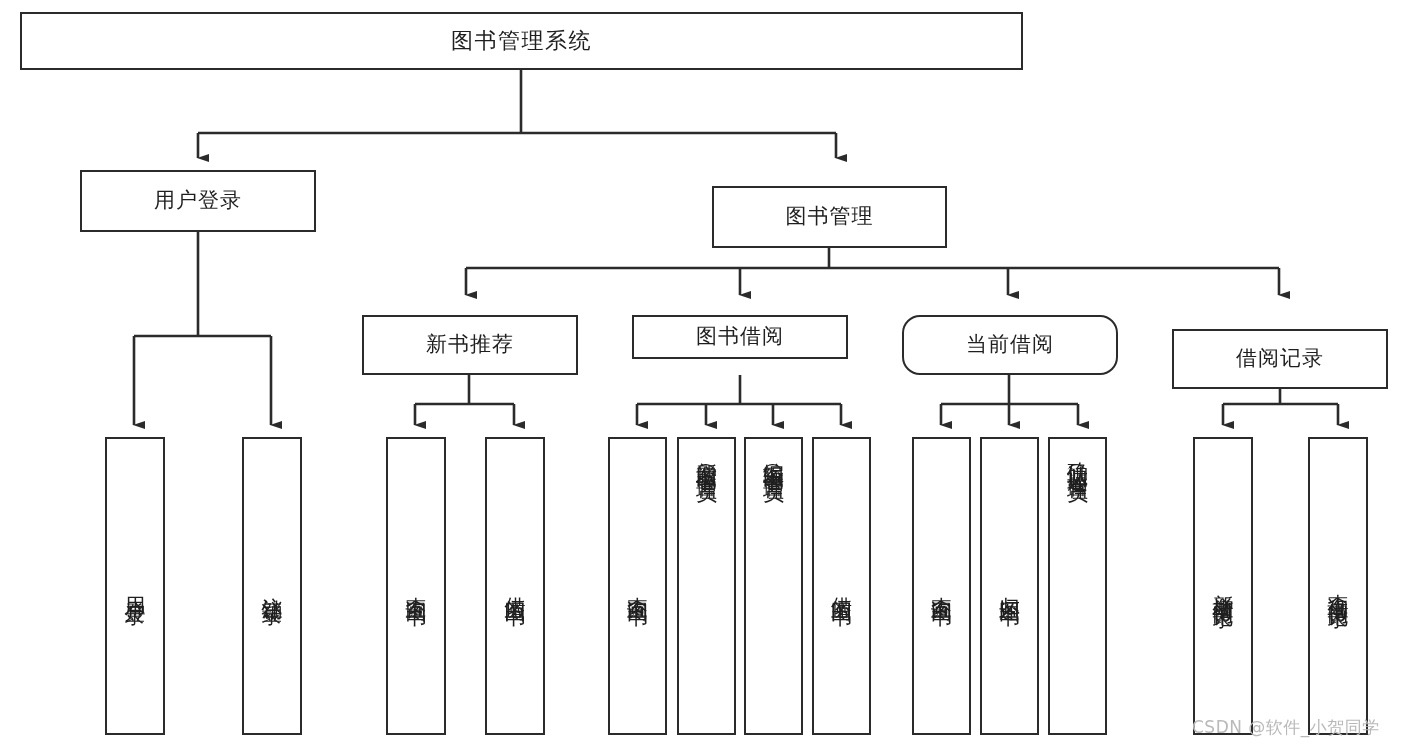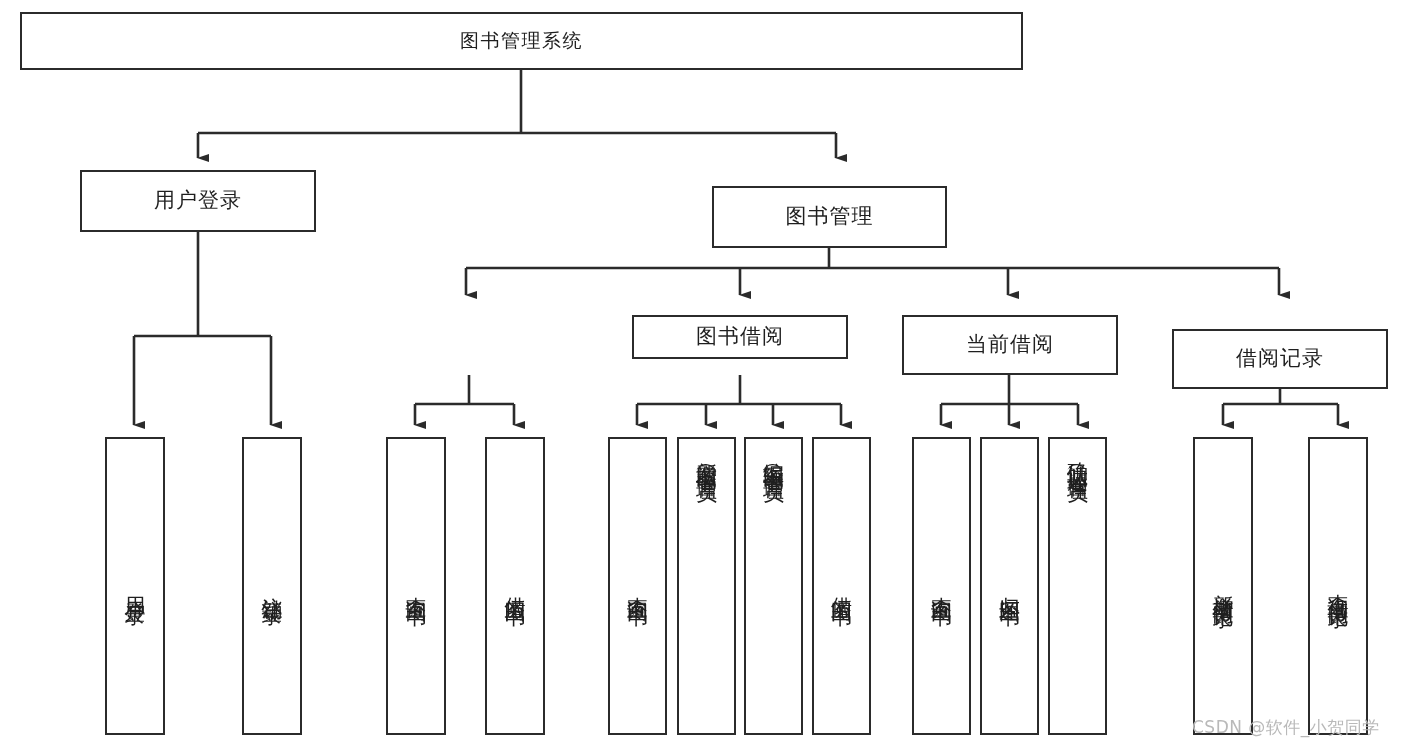--- a/index.html
+++ b/index.html
@@ -29,21 +29,21 @@
     align-items:center;
     justify-content:center;
     color:#1f1f1f;
   }
   .node.h{
     font-size:21px;
     line-height:1.2;
     letter-spacing:1px;
   }
   .node.root{
-    font-size:19px;
+    font-size:22px;
     letter-spacing:1.5px;
   }
   
   .node.v{
     align-items:flex-start;
     justify-content:center;
     padding-top:6px;
   }
   .node.v .vtext{
     writing-mode:vertical-rl;
@@ -126,24 +126,27 @@
     <span>图书管理系统</span>
   </div>
 
   <div class="node h" style="left:80px;top:170px;width:236px;height:62px;">
     <span>用户登录</span>
   </div>
   <div class="node h" style="left:712px;top:186px;width:235px;height:62px;">
     <span>图书管理</span>
   </div>
 
+  <div class="node h" style="left:362px;top:315px;width:216px;height:60px;">
+    <span>新书推荐</span>
+  </div>
   <div class="node h" style="left:632px;top:315px;width:216px;height:44px;">
     <span>图书借阅</span>
   </div>
-  <div class="node h" style="left:902px;top:315px;width:216px;height:60px;">
+  <div class="node h" style="left:902px;top:315px;width:216px;height:60px;border-radius:18px;">
     <span>当前借阅</span>
   </div>
   <div class="node h" style="left:1172px;top:315px;width:216px;height:60px;margin-top:14px;">
     <span>借阅记录</span>
   </div>
 
   <div class="node v centered" style="left:105px;top:437px;width:60px;height:298px;">
     <span class="vtext">用户登录</span>
   </div>
   <div class="node v centered" style="left:242px;top:437px;width:60px;height:298px;">

